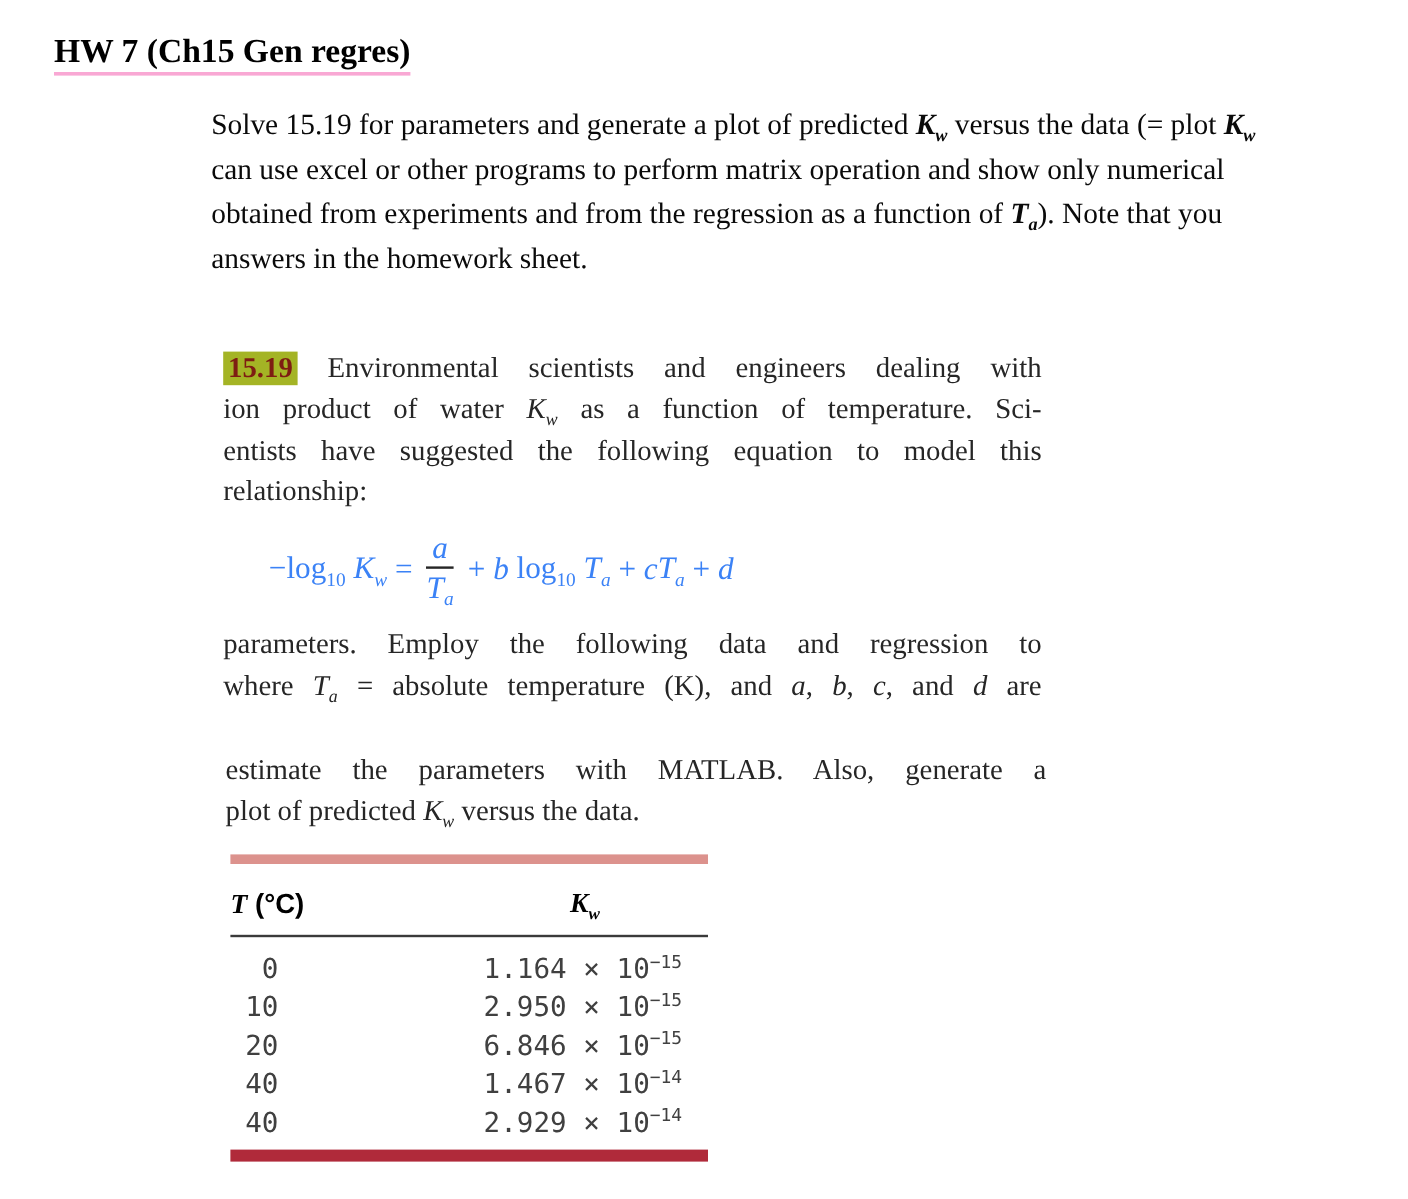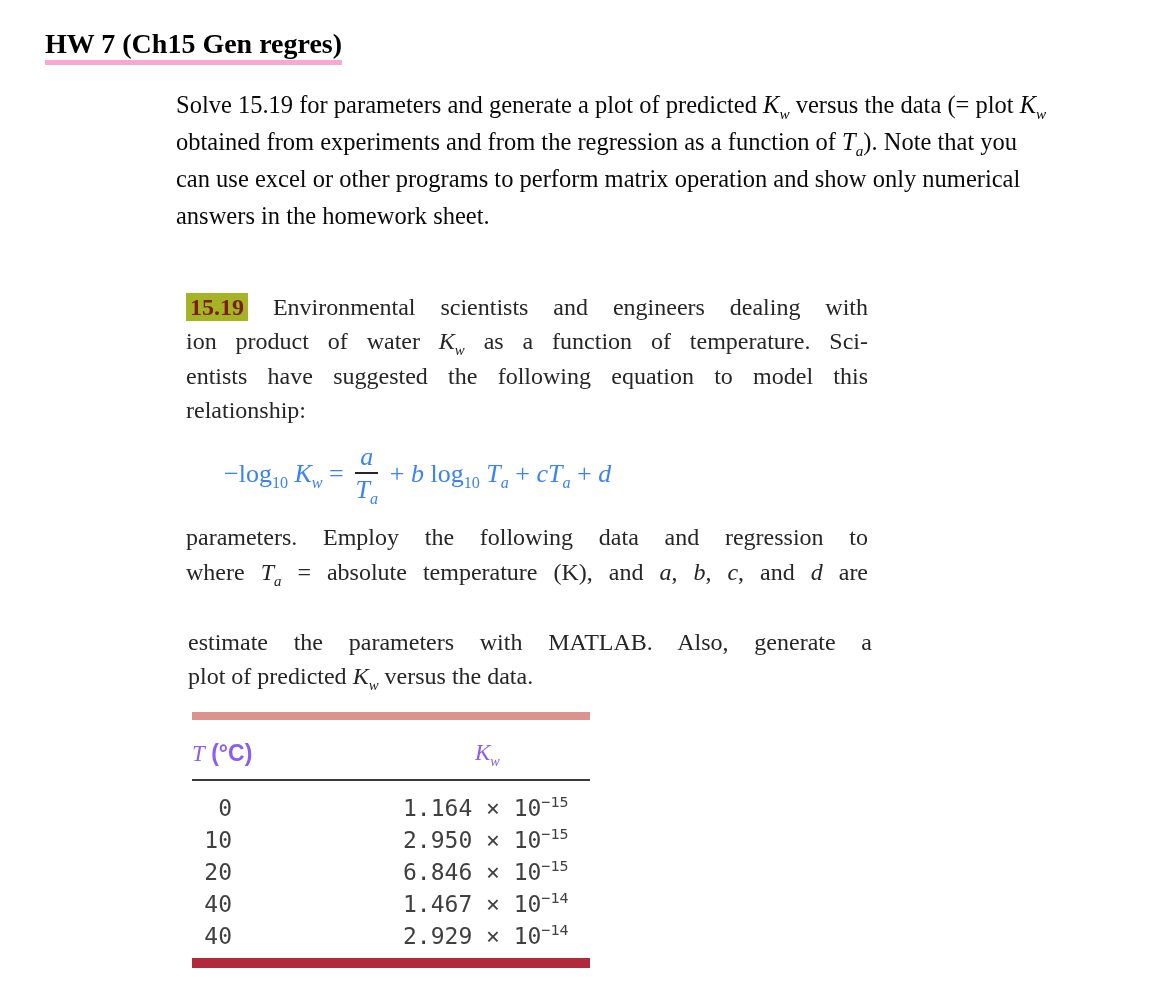--- a/index.html
+++ b/index.html
@@ -3,48 +3,48 @@
 <meta charset="utf-8">
 <style>
   html,body{margin:0;padding:0;background:#fff;}
   .page{
     position:relative;width:1173px;height:999px;background:#ffffff;
     font-family:"Liberation Serif",serif;color:#111;overflow:hidden;
   }
   
   .f-i{font-style:italic;}
   .f-b{font-weight:bold;}
-  .f-bi{font-weight:normal;font-style:italic;}
+  .f-bi{font-weight:bold;font-style:italic;}
   .f-bs{font-weight:bold;font-family:"Liberation Sans",sans-serif;}
   .hl{background:var(--highlight_bg,#a4b425);color:var(--highlight_text,#7e1d12);font-weight:bold;padding:1px 4px;}
   sub{font-size:62%;line-height:0;}
   sup{font-size:62%;line-height:0;}
 
   .title{position:absolute;left:45px;top:28px;font-size:28px;font-weight:bold;color:#000;}
-  .title .underline{border-bottom:5px solid #f9a8d4;padding-bottom:1px;}
+  .title .underline{border-bottom:3px solid #f9a8d4;padding-bottom:1px;}
 
   .intro{position:absolute;left:176px;top:86px;width:915px;font-size:24.5px;line-height:37px;color:#0a0a0a;}
   .intro .line{white-space:nowrap;}
 
   .scanpara{font-size:24px;color:#262626;}
   .para1{position:absolute;left:186px;top:246px;width:682px;line-height:34.3px;margin-top:44px;}
   .para2{position:absolute;left:186px;top:520px;width:682px;line-height:35px;}
   .para3{position:absolute;left:188px;top:625px;width:684px;line-height:34px;}
   .scanpara .line{text-align:justify;}
   .justify-except-last .line:not(:last-child){text-align-last:justify;}
   .justify-all .line{text-align-last:justify;}
 
   .equation{position:absolute;left:224px;top:446px;font-size:26px;color:#3b82f6;}
   .frac{display:inline-block;vertical-align:middle;text-align:center;margin:0 5px;position:relative;top:-3px;}
   .frac .num{display:block;line-height:1.05;padding:0 5px 2px 5px;border-bottom:2px solid #262626;}
   .frac .den{display:block;line-height:1.05;padding-top:2px;text-align:center;}
 
   .datatable{position:absolute;left:192px;top:712px;width:398px;color:#333;}
   .rule-top{position:absolute;left:0;top:0;width:398px;height:8px;background:var(--rule_top,#dc928d);}
-  .thead{position:absolute;left:0;top:28px;width:398px;height:36px;font-size:23px;color:#8b5cf6;}
+  .thead{position:absolute;left:0;top:28px;width:398px;height:36px;font-size:23px;color:#000000;}
   .th-t{position:absolute;left:0;top:0;}
   .th-kw{position:absolute;left:283px;top:0;}
   .rule-mid{position:absolute;left:0;top:67px;width:398px;height:2px;background:#3a3a3a;}
   .tbody{position:absolute;left:0;top:80px;width:398px;font-family:"DejaVu Sans Mono",monospace;font-size:23px;color:#404040;}
   .trow{position:relative;height:32px;line-height:32px;}
   .tcell{display:inline-block;width:40px;text-align:right;}
   .kwcell{position:absolute;left:211px;top:0;}
   .kwcell sup{font-size:65%;}
   .rule-bottom{position:absolute;left:0;top:246px;width:398px;height:10px;background:var(--rule_bottom,#b02a3a);}
 </style>
@@ -52,22 +52,22 @@
 <body>
 
 <div class="page">
 
   <div class="title">
     <span class="underline">HW 7 (Ch15 Gen regres)</span>
   </div>
 
   <div class="intro">
     <div class="line"><span>Solve 15.19 for parameters and generate a plot of predicted </span><span class="f-bi">K<sub>w</sub></span><span> versus the data (= plot </span><span class="f-bi">K<sub>w</sub></span></div>
+    <div class="line"><span>can use excel or other programs to perform matrix operation and show only numerical</span></div>
     <div class="line"><span>obtained from experiments and from the regression as a function of </span><span class="f-bi">T<sub>a</sub></span><span>).  Note that you</span></div>
-    <div class="line"><span>can use excel or other programs to perform matrix operation and show only numerical</span></div>
     <div class="line"><span>answers in the homework sheet.</span></div>
   </div>
 
   <div class="scanpara para1 justify-except-last">
     <div class="line"><span class="f-b hl">15.19</span><span> Environmental scientists and engineers dealing with</span></div>
     <div class="line"><span>ion product of water </span><span class="f-i">K<sub>w</sub></span><span> as a function of temperature. Sci-</span></div>
     <div class="line"><span>entists have suggested the following equation to model this</span></div>
     <div class="line"><span>relationship:</span></div>
   </div>
 

